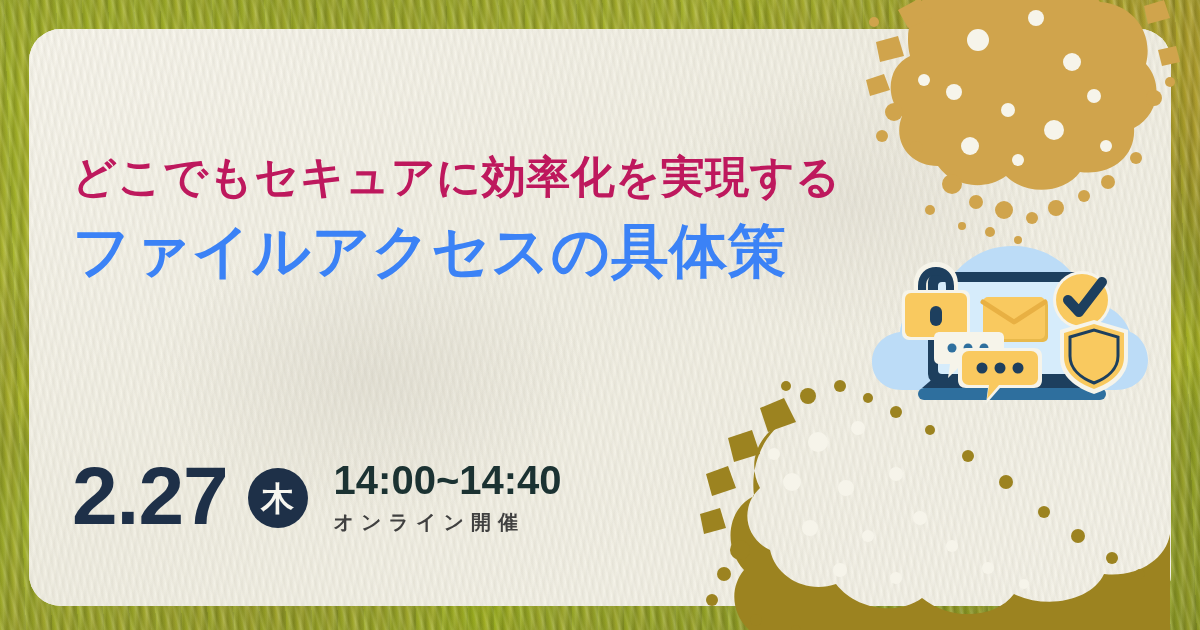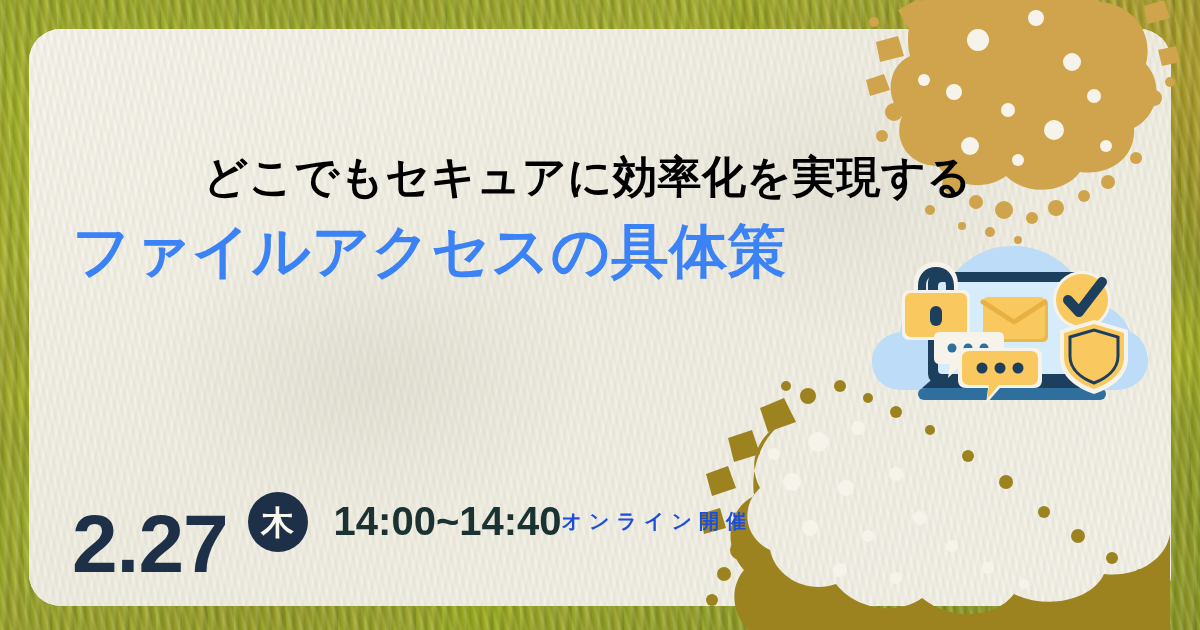--- a/index.html
+++ b/index.html
@@ -108,23 +108,22 @@
     left: 72px;
     top: 152px;
     width: 900px;
   }
   .title-line-1 {
     font-family: "Liberation Sans", "DejaVu Sans", sans-serif;
     font-size: 44px;
     font-weight: 700;
     line-height: 1.15;
     letter-spacing: 0.5px;
-    color: #000000;
+    color: #be185d;
     white-space: nowrap;
-    text-align: right;
   }
   .title-line-2 {
     font-family: "Liberation Sans", "DejaVu Sans", sans-serif;
     font-size: 58px;
     font-weight: 700;
     line-height: 1.18;
     letter-spacing: 0.5px;
     color: #3b82f6;
     margin-top: 14px;
     white-space: nowrap;
@@ -138,58 +137,58 @@
     display: flex;
     align-items: center;
   }
   .date-number {
     font-family: "Liberation Sans", "DejaVu Sans", sans-serif;
     font-size: 82px;
     font-weight: 700;
     line-height: 1;
     color: #1e3048;
     letter-spacing: -1px;
-    margin-top: 48px;
   }
   .day-badge {
     width: 60px;
     height: 60px;
     border-radius: 50%;
     background: #1e3048;
     color: #f7f6ef;
     display: flex;
     align-items: center;
     justify-content: center;
     font-size: 33px;
     font-weight: 700;
     line-height: 1;
     margin-left: 20px;
     margin-top: 4px;
     flex: none;
   }
   .time-block {
     margin-left: 26px;
     display: flex;
+    flex-direction: column;
     justify-content: center;
     margin-top: 2px;
   }
   .time-range {
     font-family: "Liberation Sans", "DejaVu Sans", sans-serif;
     font-size: 40px;
     font-weight: 700;
     line-height: 1.05;
     color: #1b3232;
     letter-spacing: 0px;
     white-space: nowrap;
   }
   .venue {
     font-family: Liberation Mono, monospace;
     font-size: 20px;
     font-weight: 700;
-    color: #1d4ed8;
+    color: #404040;
     letter-spacing: 7px;
     margin-top: 8px;
     white-space: nowrap;
   }
 
   
   .illustration {
     position: absolute;
     left: 862px;
     top: 238px;

